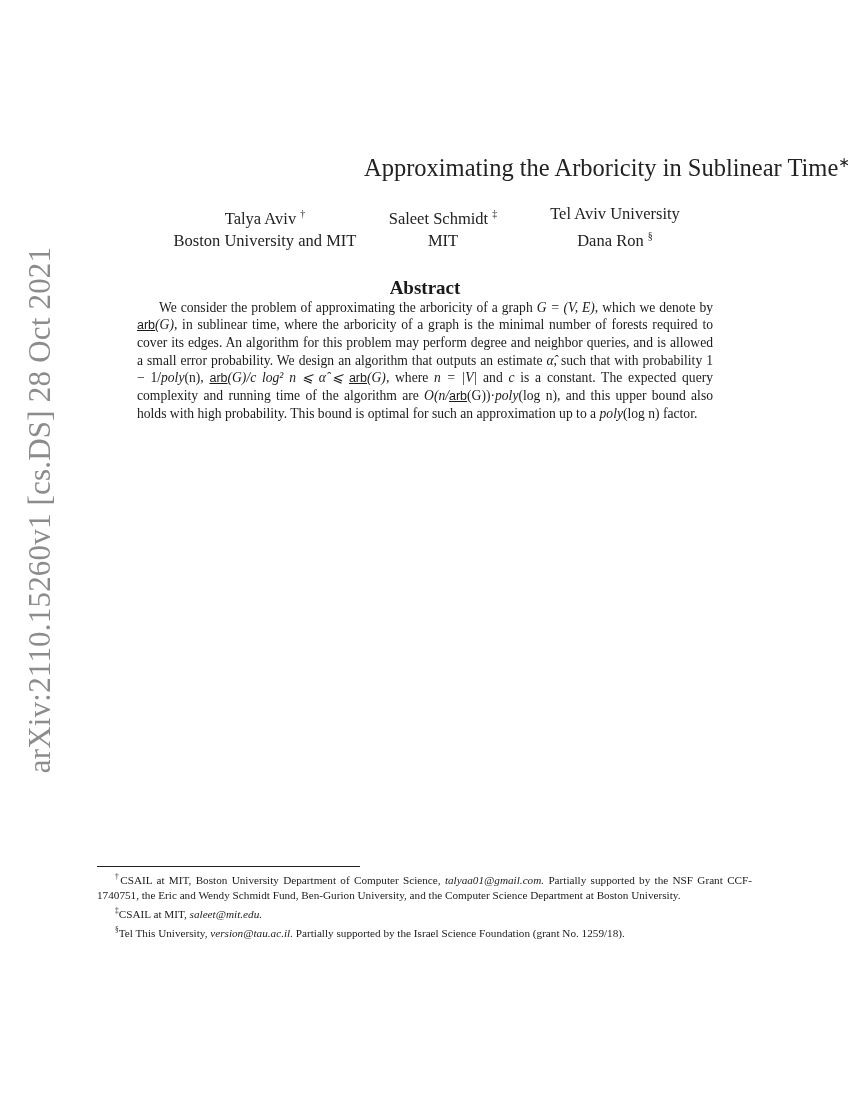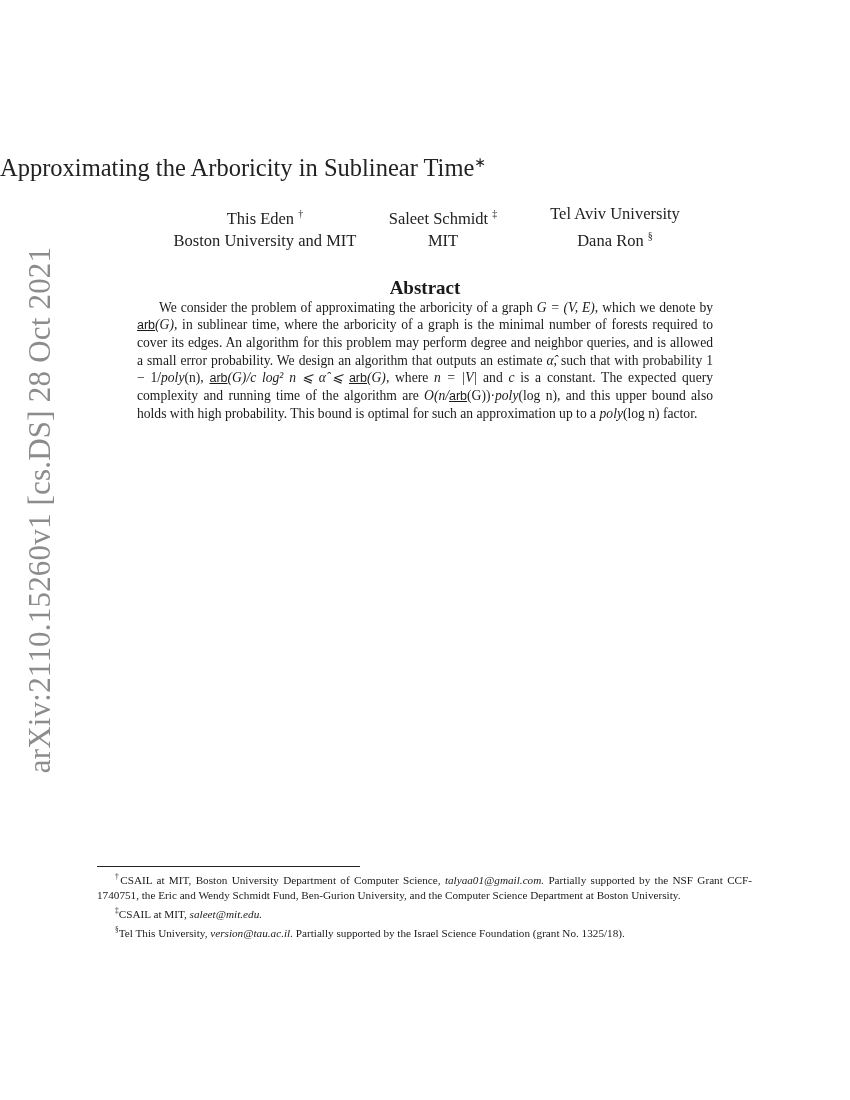--- a/index.html
+++ b/index.html
@@ -2,21 +2,21 @@
 <html><head>
 <meta charset="utf-8">
 <style>
   html, body { margin:0; padding:0; background:#ffffff; }
   body { width:850px; height:1100px; position:relative; overflow:hidden;
          font-family:"DejaVu Serif","Liberation Serif",serif; color:#1a1a1a; }
   #stamp { position:absolute; left:18px; top:270px; width:44px; height:480px; }
   #stamp span { position:absolute; left:50%; top:50%; white-space:nowrap;
       transform:translate(-50%,-50%) rotate(-90deg);
       font-family:"Liberation Serif",serif; font-size:31px; color:#8c8c8c; letter-spacing:0.2px; }
-  #title { position:absolute; left:0; width:850px; top:154px; text-align:left;
+  #title { position:absolute; left:0; width:850px; top:154px; text-align:right;
       font-family:"Liberation Serif",serif; font-size:24.5px; color:#222; }
   #title sup { font-size:14px; }
   .author { position:absolute; top:203px; text-align:center;
       font-family:"Liberation Serif",serif; font-size:16.5px; line-height:22px; color:#222; }
   .author sup { font-size:10px; }
   #abs-head { position:absolute; left:0; width:850px; top:277px; text-align:center;
       font-family:"Liberation Serif",serif; font-weight:bold; font-size:19px; }
   #abstract { position:absolute; left:137px; width:576px; top:299px;
       font-family:"Liberation Serif",serif; font-size:13.6px; line-height:17.2px;
       text-align:justify; }
@@ -32,21 +32,21 @@
 </head>
 <body>
 
 <div id="stamp">
     <span>arXiv:2110.15260v1  [cs.DS]  28 Oct 2021</span>
   </div>
 
 <div id="title"><span>Approximating the Arboricity in Sublinear Time</span><sup>∗</sup></div>
 
 <div class="author" style="left:150px;width:230px;">
-  <div><span>This Eden</span> <sup>†</sup></div>
+  <div><span>Talya Aviv</span> <sup>†</sup></div>
   <div>Boston University and MIT</div>
 </div>
 <div class="author" style="left:373px;width:140px;">
   <div><span>Saleet Schmidt</span> <sup>‡</sup></div>
   <div>MIT</div>
 </div>
 <div class="author" style="left:530px;width:170px;">
   <div>Tel Aviv University</div>
   <div><span>Dana Ron</span> <sup>§</sup></div>
 </div>
@@ -55,14 +55,14 @@
 
 <div id="abstract">
     <p><span>We consider the problem of approximating the arboricity of a graph </span><i>G = (V, E)</i><span>, which we denote by </span><span class="arb">arb</span><i>(G)</i><span>, in sublinear time, where the arboricity of a graph is the minimal number of forests required to cover its edges. An algorithm for this problem may perform degree and neighbor queries, and is allowed a small error probability. We design an algorithm that outputs an estimate </span><i>α̂</i><span>, such that with probability </span><span>1 − 1/</span><i>poly</i><span>(n), </span><span class="arb">arb</span><i>(G)/c log² n ⩽ α̂ ⩽ </i><span class="arb">arb</span><i>(G)</i><span>, where </span><i>n = |V|</i><span> and </span><i>c</i><span> is a constant. The expected query complexity and running time of the algorithm are </span><i>O(n/</i><span class="arb">arb</span><span>(G))·</span><i>poly</i><span>(log n)</span><span>, and this upper bound also holds with high probability. This bound is optimal for such an approximation up to a </span><i>poly</i><span>(log n)</span><span> factor.</span></p>
   </div>
 
 <div id="fn-rule"></div>
 
 <div id="footnotes">
   <p><sup>†</sup><span>CSAIL at MIT, Boston University Department of Computer Science, </span><i>talyaa01@gmail.com.</i><span> Partially supported by the NSF Grant CCF-1740751, the Eric and Wendy Schmidt Fund, Ben-Gurion University, and the Computer Science Department at Boston University.</span></p>
   <p><sup>‡</sup><span>CSAIL at MIT, </span><i>saleet@mit.edu.</i></p>
-  <p><sup>§</sup><span>Tel This University, </span><i>version@tau.ac.il.</i><span> Partially supported by the Israel Science Foundation (grant No. 1325/18).</span></p>
+  <p><sup>§</sup><span>Tel This University, </span><i>version@tau.ac.il.</i><span> Partially supported by the Israel Science Foundation (grant No. 1259/18).</span></p>
 </div>
 
 </body></html>

